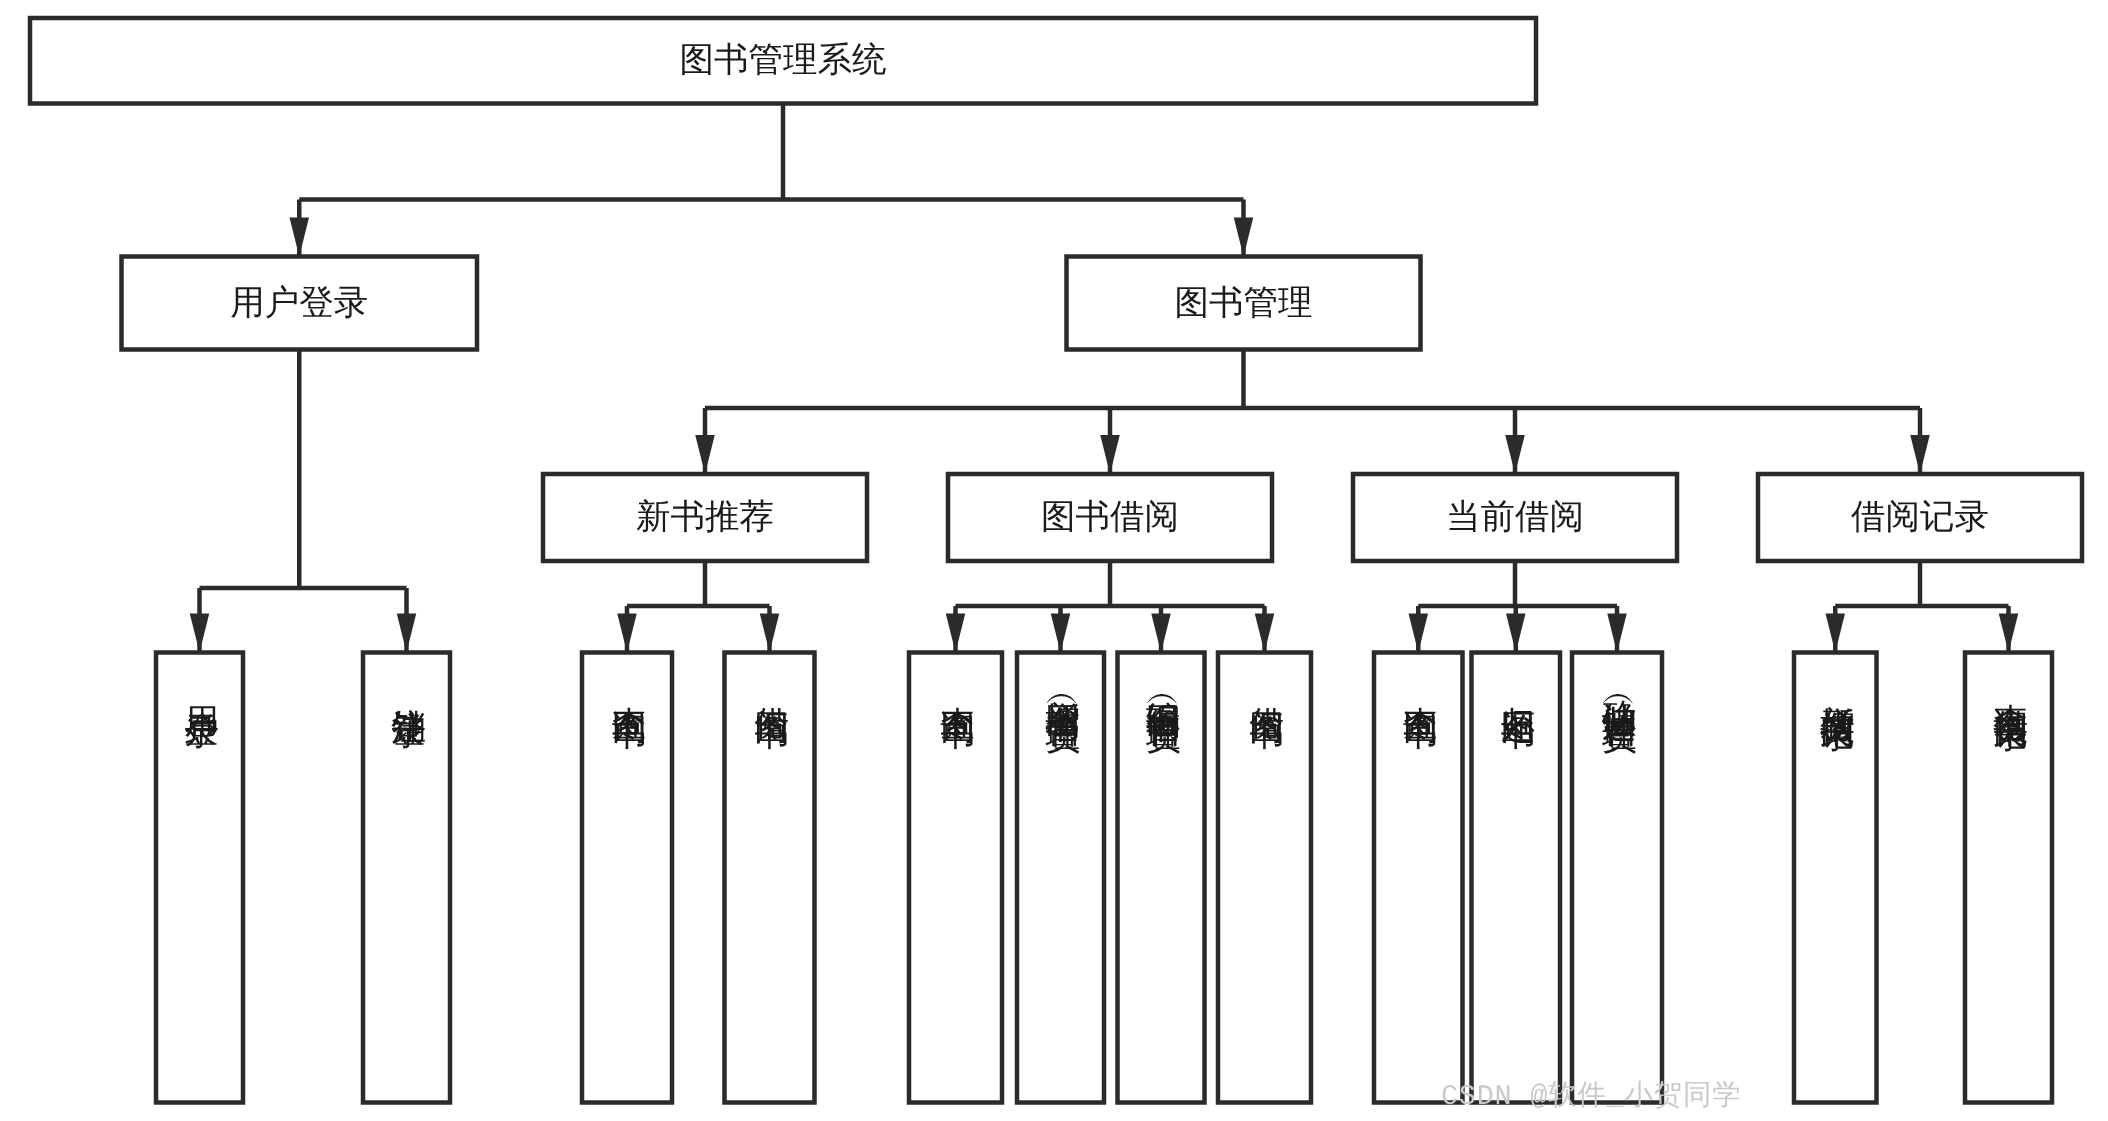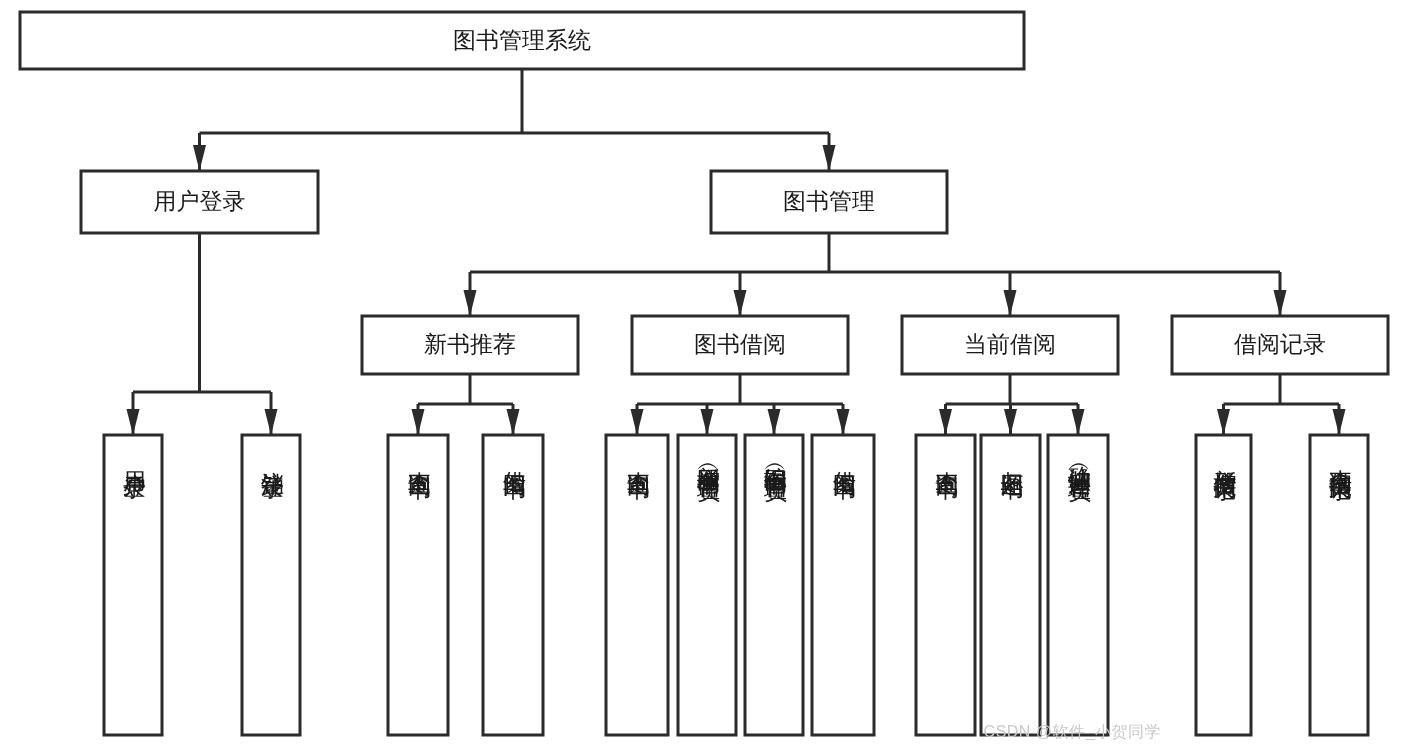--- a/index.html
+++ b/index.html
@@ -17,22 +17,22 @@
     font-size:23px;fill:#1a1a1a;text-anchor:middle;dominant-baseline:middle;
   }
   .v-label{
     font-family:"Liberation Sans","DejaVu Sans",sans-serif;
     font-size:23px;fill:#1a1a1a;text-anchor:middle;dominant-baseline:middle;
     writing-mode:vertical-rl;
     letter-spacing:2px;
   }
   .watermark{
     position:absolute;right:6px;bottom:4px;
-    font-family:Liberation Sans, sans-serif;
-    font-size:16px;color:#c9c9c9;white-space:nowrap;
+    font-family:Liberation Mono, monospace;
+    font-size:19px;color:#c9c9c9;white-space:nowrap;
     letter-spacing:0.5px;
   }
 </style>
 </head>
 <body>
 
 <div id="diagram-root">
 
   <svg class="diagram" viewBox="0 0 1405 747">
     <g id="edges-layer">

